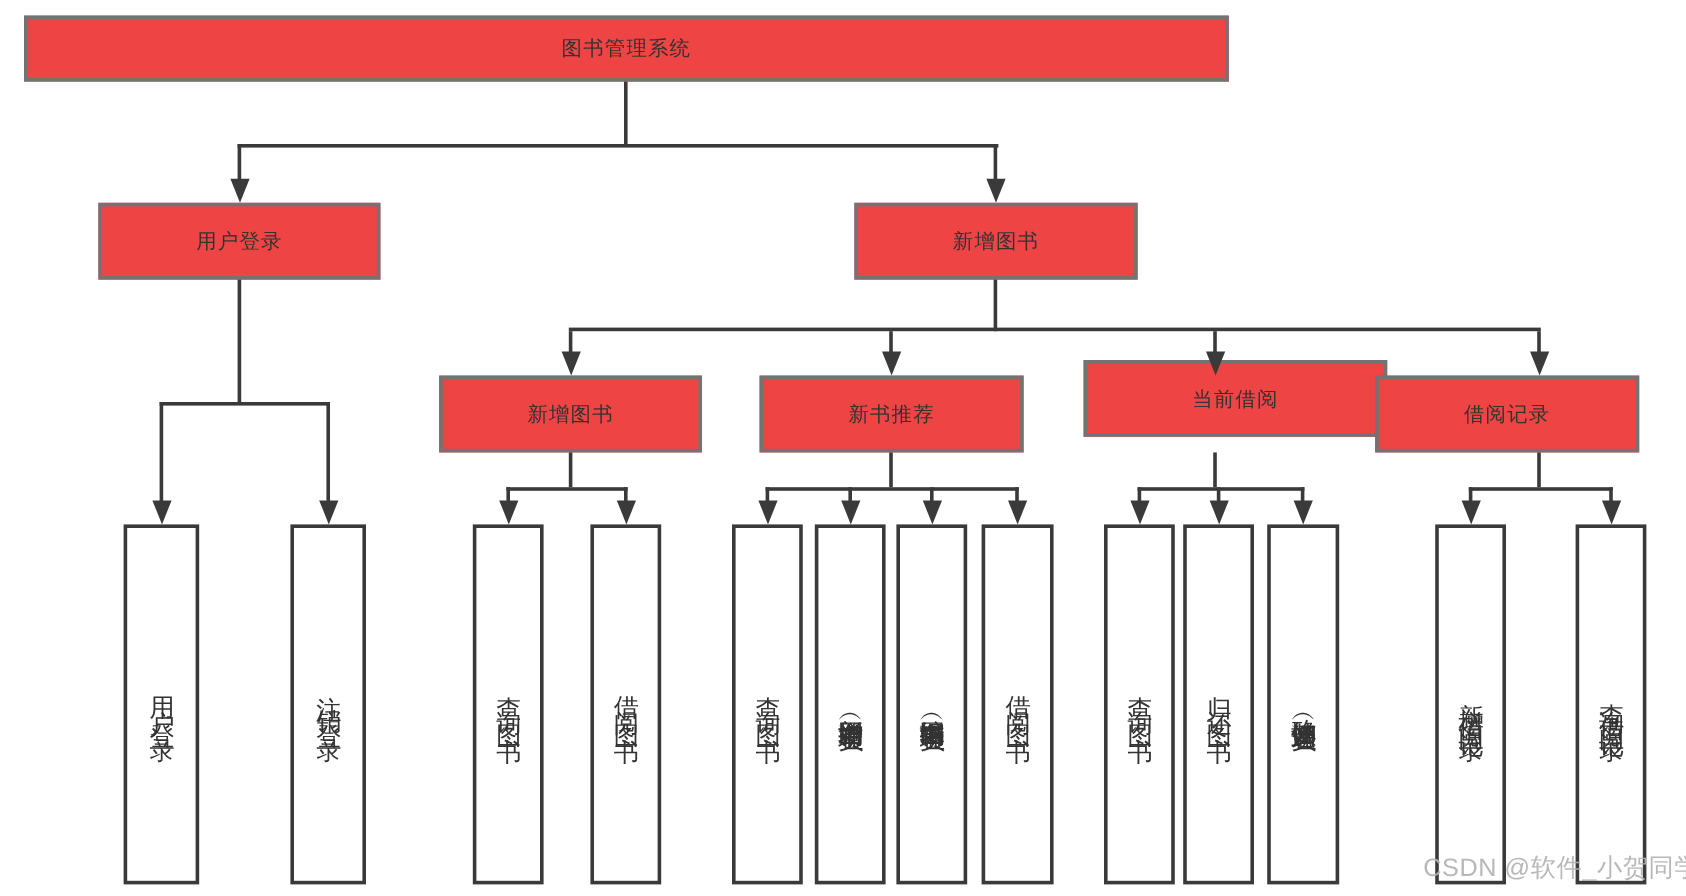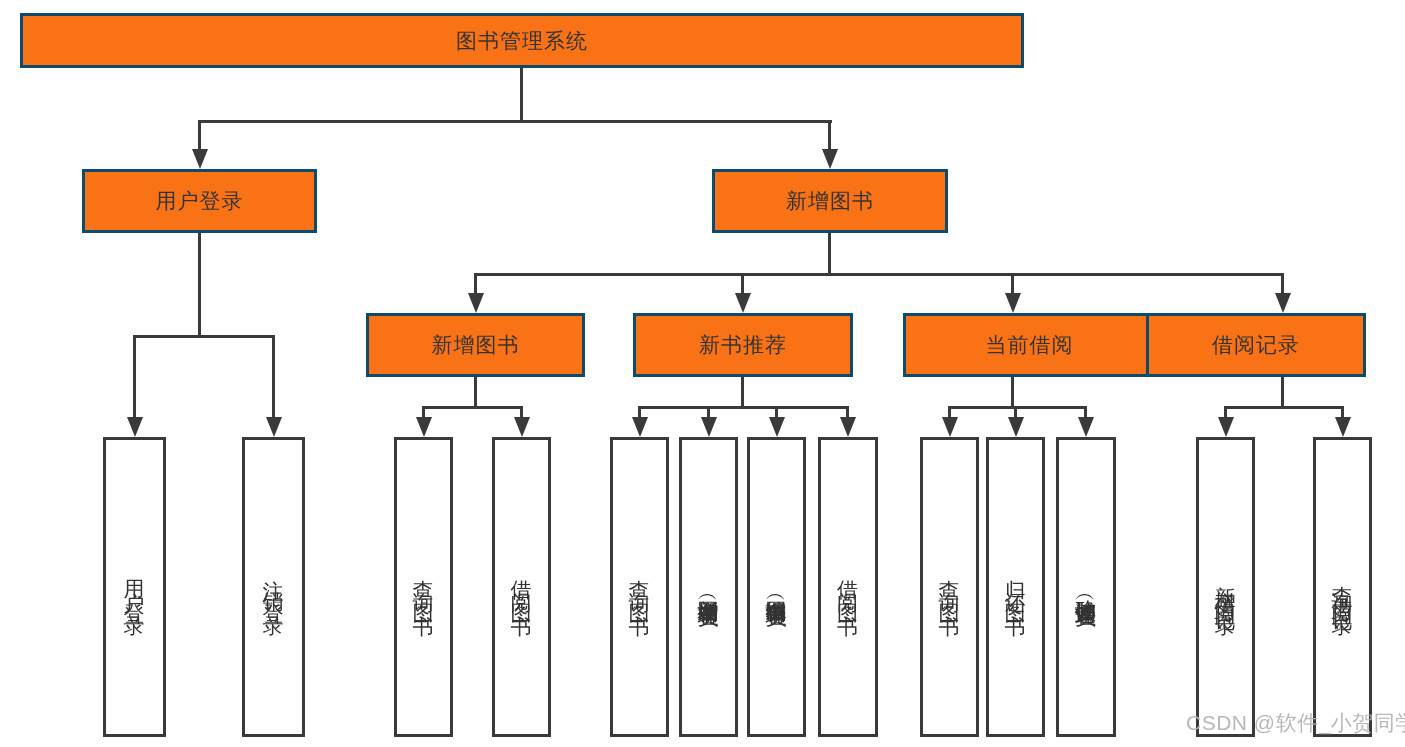--- a/index.html
+++ b/index.html
@@ -1,22 +1,22 @@
 <!DOCTYPE html>
 <html><head>
 <meta charset="utf-8">
 <style>
   html,body{margin:0;padding:0;background:#ffffff;}
   body{font-family:"Liberation Sans","DejaVu Sans",sans-serif;}
   .stage{position:relative;width:1405px;height:747px;background:#ffffff;overflow:hidden;}
   .box{
-    position:absolute;box-sizing:border-box;background:#f97316;
-    border:3px solid #0c4a6e;color:#333333;
+    position:absolute;box-sizing:border-box;background:#ef4444;
+    border:3px solid #737373;color:#333333;
     display:flex;align-items:center;justify-content:center;
-    font-size:21px;letter-spacing:1px;
+    font-size:17px;letter-spacing:1px;
   }
   .vbox{
     position:absolute;box-sizing:border-box;background:#ffffff;
     border:3px solid #3a3a3a;color:#333333;
     display:flex;align-items:center;justify-content:center;
     font-size:21px;
   }
   .vbox span{
     writing-mode:vertical-rl;text-orientation:mixed;
     line-height:1.0;white-space:nowrap;
@@ -55,21 +55,21 @@
   </div>
 
   <div class="box" style="left:366px;top:313px;width:219px;height:64px;">
     <span>新增图书</span>
   </div>
 
   <div class="box" style="left:633px;top:313px;width:220px;height:64px;">
     <span>新书推荐</span>
   </div>
 
-  <div class="box" style="left:903px;top:313px;width:253px;height:64px;text-align:center;">
+  <div class="box" style="left:903px;top:300px;width:253px;height:64px;text-align:center;">
     <span>当前借阅</span>
   </div>
 
   <div class="box" style="left:1110px;top:313px;width:220px;height:64px;margin-left:36px;">
     <span>借阅记录</span>
   </div>
 
   <div class="vbox" style="left:103px;top:437px;width:63px;height:300px;">
     <span class="ls4">用户登录</span>
   </div>

